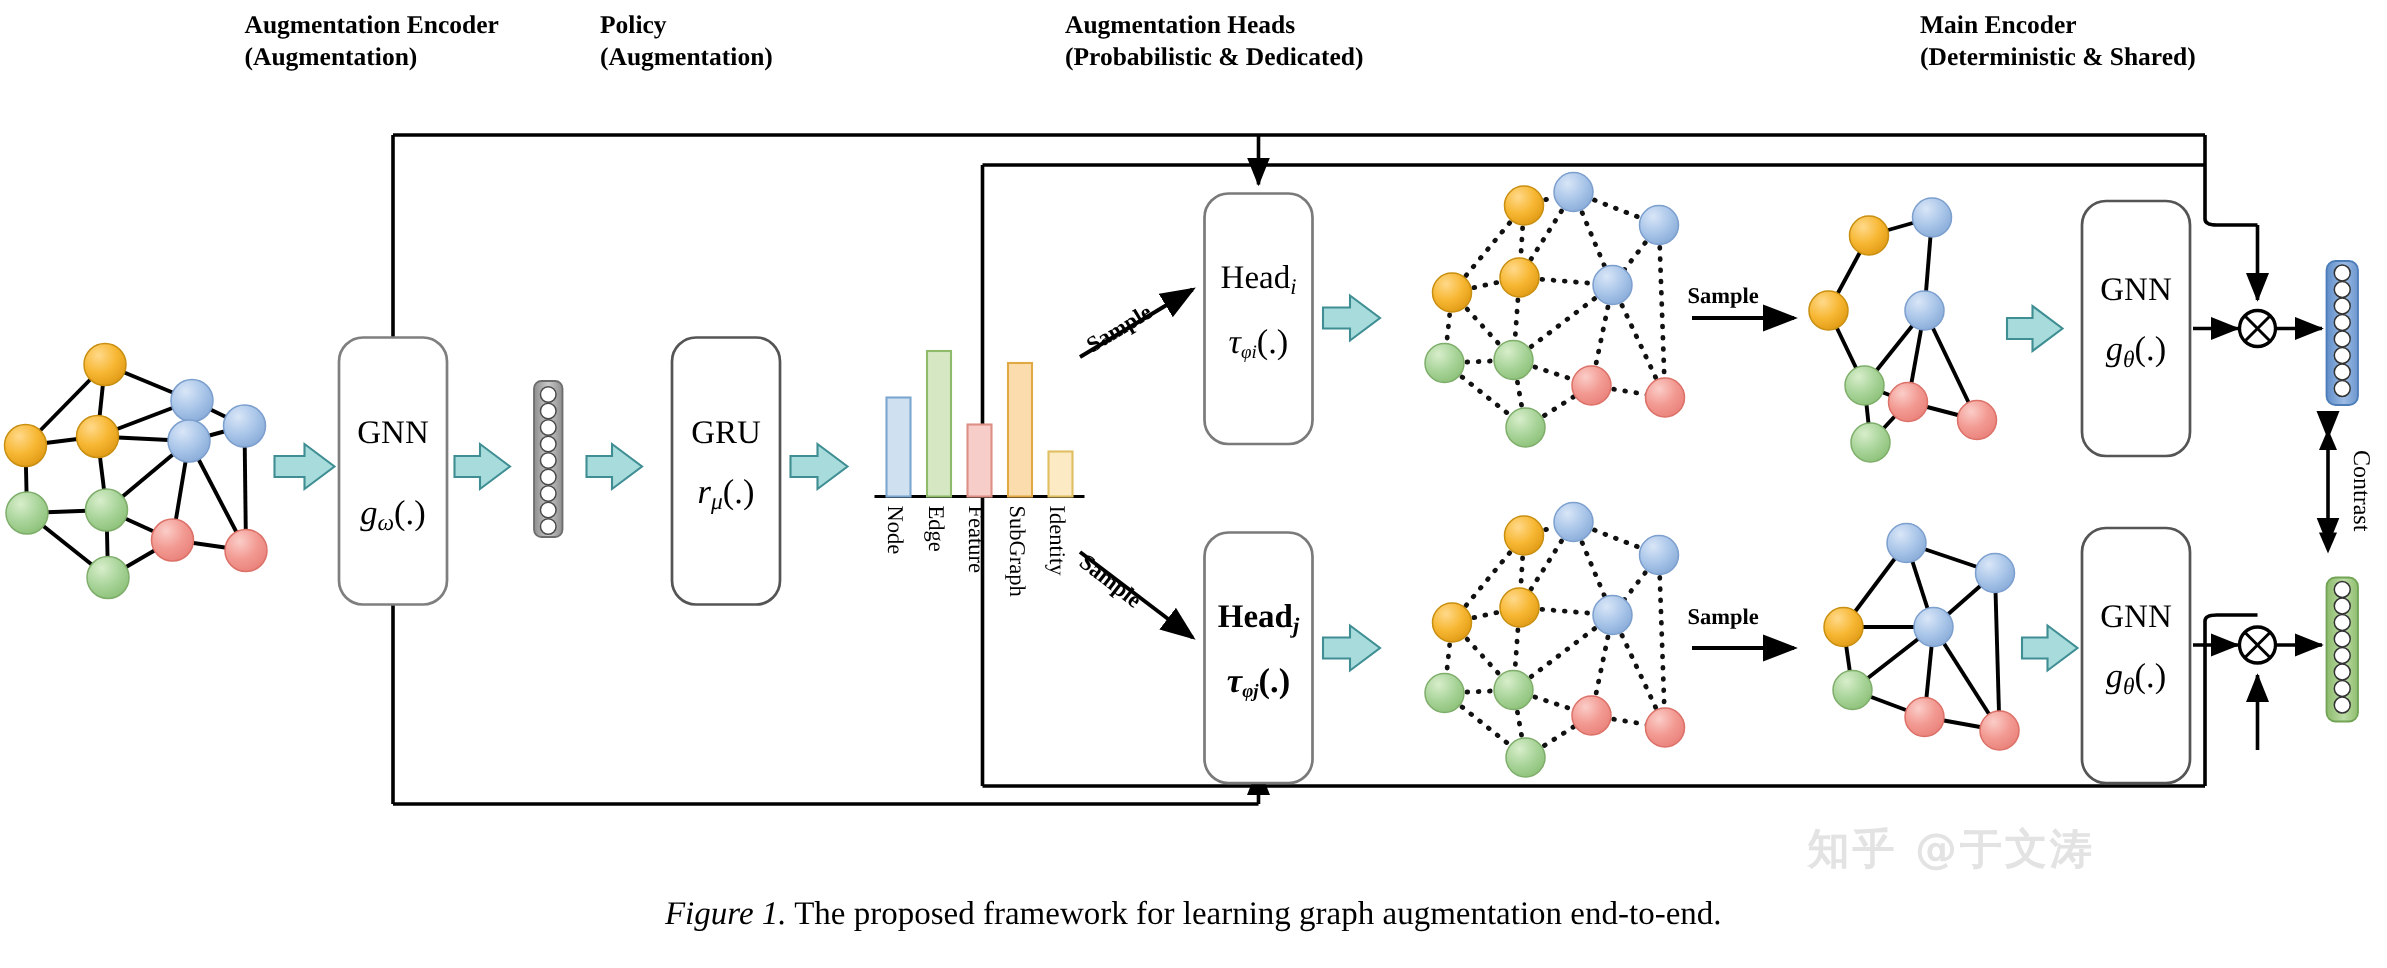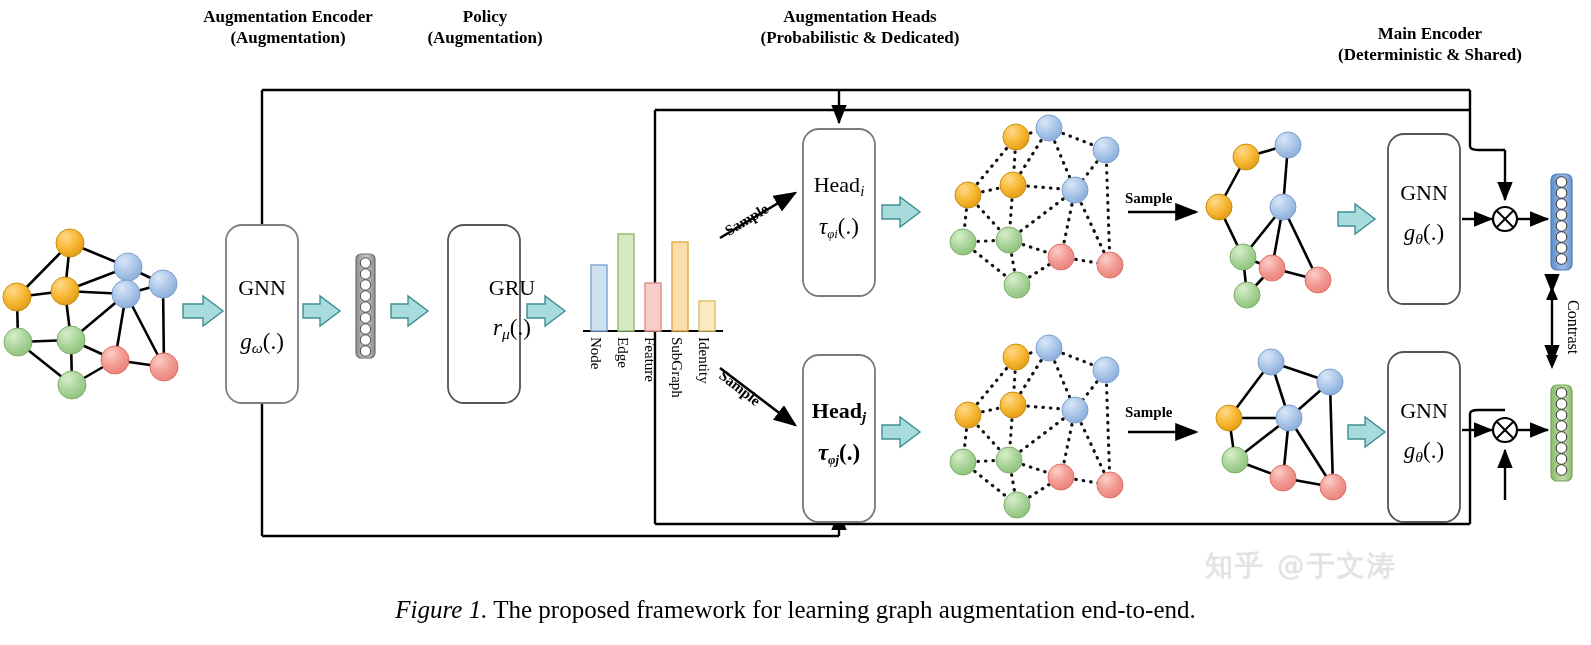--- a/index.html
+++ b/index.html
@@ -1,21 +1,21 @@
 <!DOCTYPE html>
 <html><head>
 <meta charset="utf-8">
 <style>
   html,body{margin:0;padding:0;background:#fff;}
   body{width:1591px;height:645px;font-family:"Liberation Serif",serif;color:#000;overflow:hidden;}
   #stage{position:relative;width:1591px;height:645px;background:#fff;}
-  .hdr{position:absolute;text-align:center;font-weight:bold;font-size:17px;line-height:21px;font-family:"Liberation Serif",serif;}
+  .hdr{position:absolute;font-weight:bold;font-size:17px;line-height:21px;font-family:"Liberation Serif",serif;}
   .svgwrap{position:absolute;left:0;top:0;width:1591px;height:645px;}
   .boxlbl{position:absolute;text-align:center;font-family:"Liberation Serif",serif;}
-  .caption{position:absolute;left:0;top:596px;width:1591px;text-align:center;font-size:25px;font-family:"Liberation Serif",serif;}
+  .caption{position:absolute;left:0;top:596px;width:1591px;text-align:center;font-size:22px;font-family:"Liberation Serif",serif;}
   .caption i{font-style:italic;}
   .wm{position:absolute;left:1205px;top:547px;font-size:28px;color:#e3e3e3;font-family:"DejaVu Sans",sans-serif;letter-spacing:2px;font-weight:bold;}
   .rot90{transform:rotate(90deg);transform-origin:left top;white-space:nowrap;}
   .sampleLbl{position:absolute;font-weight:bold;font-size:15px;font-family:"Liberation Serif",serif;white-space:nowrap;}
   .barlbl{position:absolute;font-size:15px;font-family:"Liberation Serif",serif;white-space:nowrap;}
   .mathbig{font-size:22px;font-family:"Liberation Serif",serif;}
   .mathsm{font-size:23px;font-family:"Liberation Serif",serif;font-style:italic;}
   .sub{font-size:0.68em;vertical-align:-0.28em;font-style:italic;}
   .sub2{font-size:0.55em;vertical-align:-0.3em;font-style:italic;}
 </style>
@@ -29,21 +29,21 @@
     <div>(Augmentation)</div>
   </div>
   <div class="hdr" style="left:400px;top:6px;width:170px;">
     <div>Policy</div>
     <div>(Augmentation)</div>
   </div>
   <div class="hdr" style="left:710px;top:6px;width:300px;">
     <div>Augmentation Heads</div>
     <div>(Probabilistic &amp; Dedicated)</div>
   </div>
-  <div class="hdr" style="left:1280px;top:6px;width:300px;margin-top:17px;">
+  <div class="hdr" style="left:1280px;top:6px;width:300px;">
     <div>Main Encoder</div>
     <div>(Deterministic &amp; Shared)</div>
   </div>
 
   <svg class="svgwrap" viewBox="0 0 1591 645">
     <defs>
       <marker id="ah" markerWidth="9" markerHeight="9" refX="7.5" refY="3.2" orient="auto">
         <path d="M0,0 L8,3.2 L0,6.4 z" fill="#000"></path>
       </marker>
       <marker id="ah2" markerWidth="10" markerHeight="10" refX="8" refY="3.5" orient="auto">
@@ -401,21 +401,21 @@
       <path d="M1552,369 L1546,355 L1558,355 z" fill="#000" stroke="none"></path>
     </g>
 
   </svg>
 
   <div class="boxlbl" style="left:226px;top:275px;width:72px;">
     <div class="mathbig">GNN</div>
     <div class="mathsm" style="margin-top:28px;"><span>g</span><span class="sub">ω</span><span style="font-style:normal;">(.)</span></div>
   </div>
 
-  <div class="boxlbl" style="left:448px;top:275px;width:72px;padding-left:28px;">
+  <div class="boxlbl" style="left:448px;top:275px;width:72px;">
     <div class="mathbig">GRU</div>
     <div class="mathsm" style="margin-top:14px;"><span>r</span><span class="sub">μ</span><span style="font-style:normal;">(.)</span></div>
   </div>
 
   <div class="boxlbl" style="left:803px;top:172px;width:72px;">
     <div class="mathbig"><span>Head</span><span class="sub">i</span></div>
     <div class="mathsm" style="margin-top:14px;"><span>τ</span><span class="sub2">φi</span><span style="font-style:normal;">(.)</span></div>
   </div>
 
   <div class="boxlbl" style="left:803px;top:398px;width:72px;font-weight:bold;">

